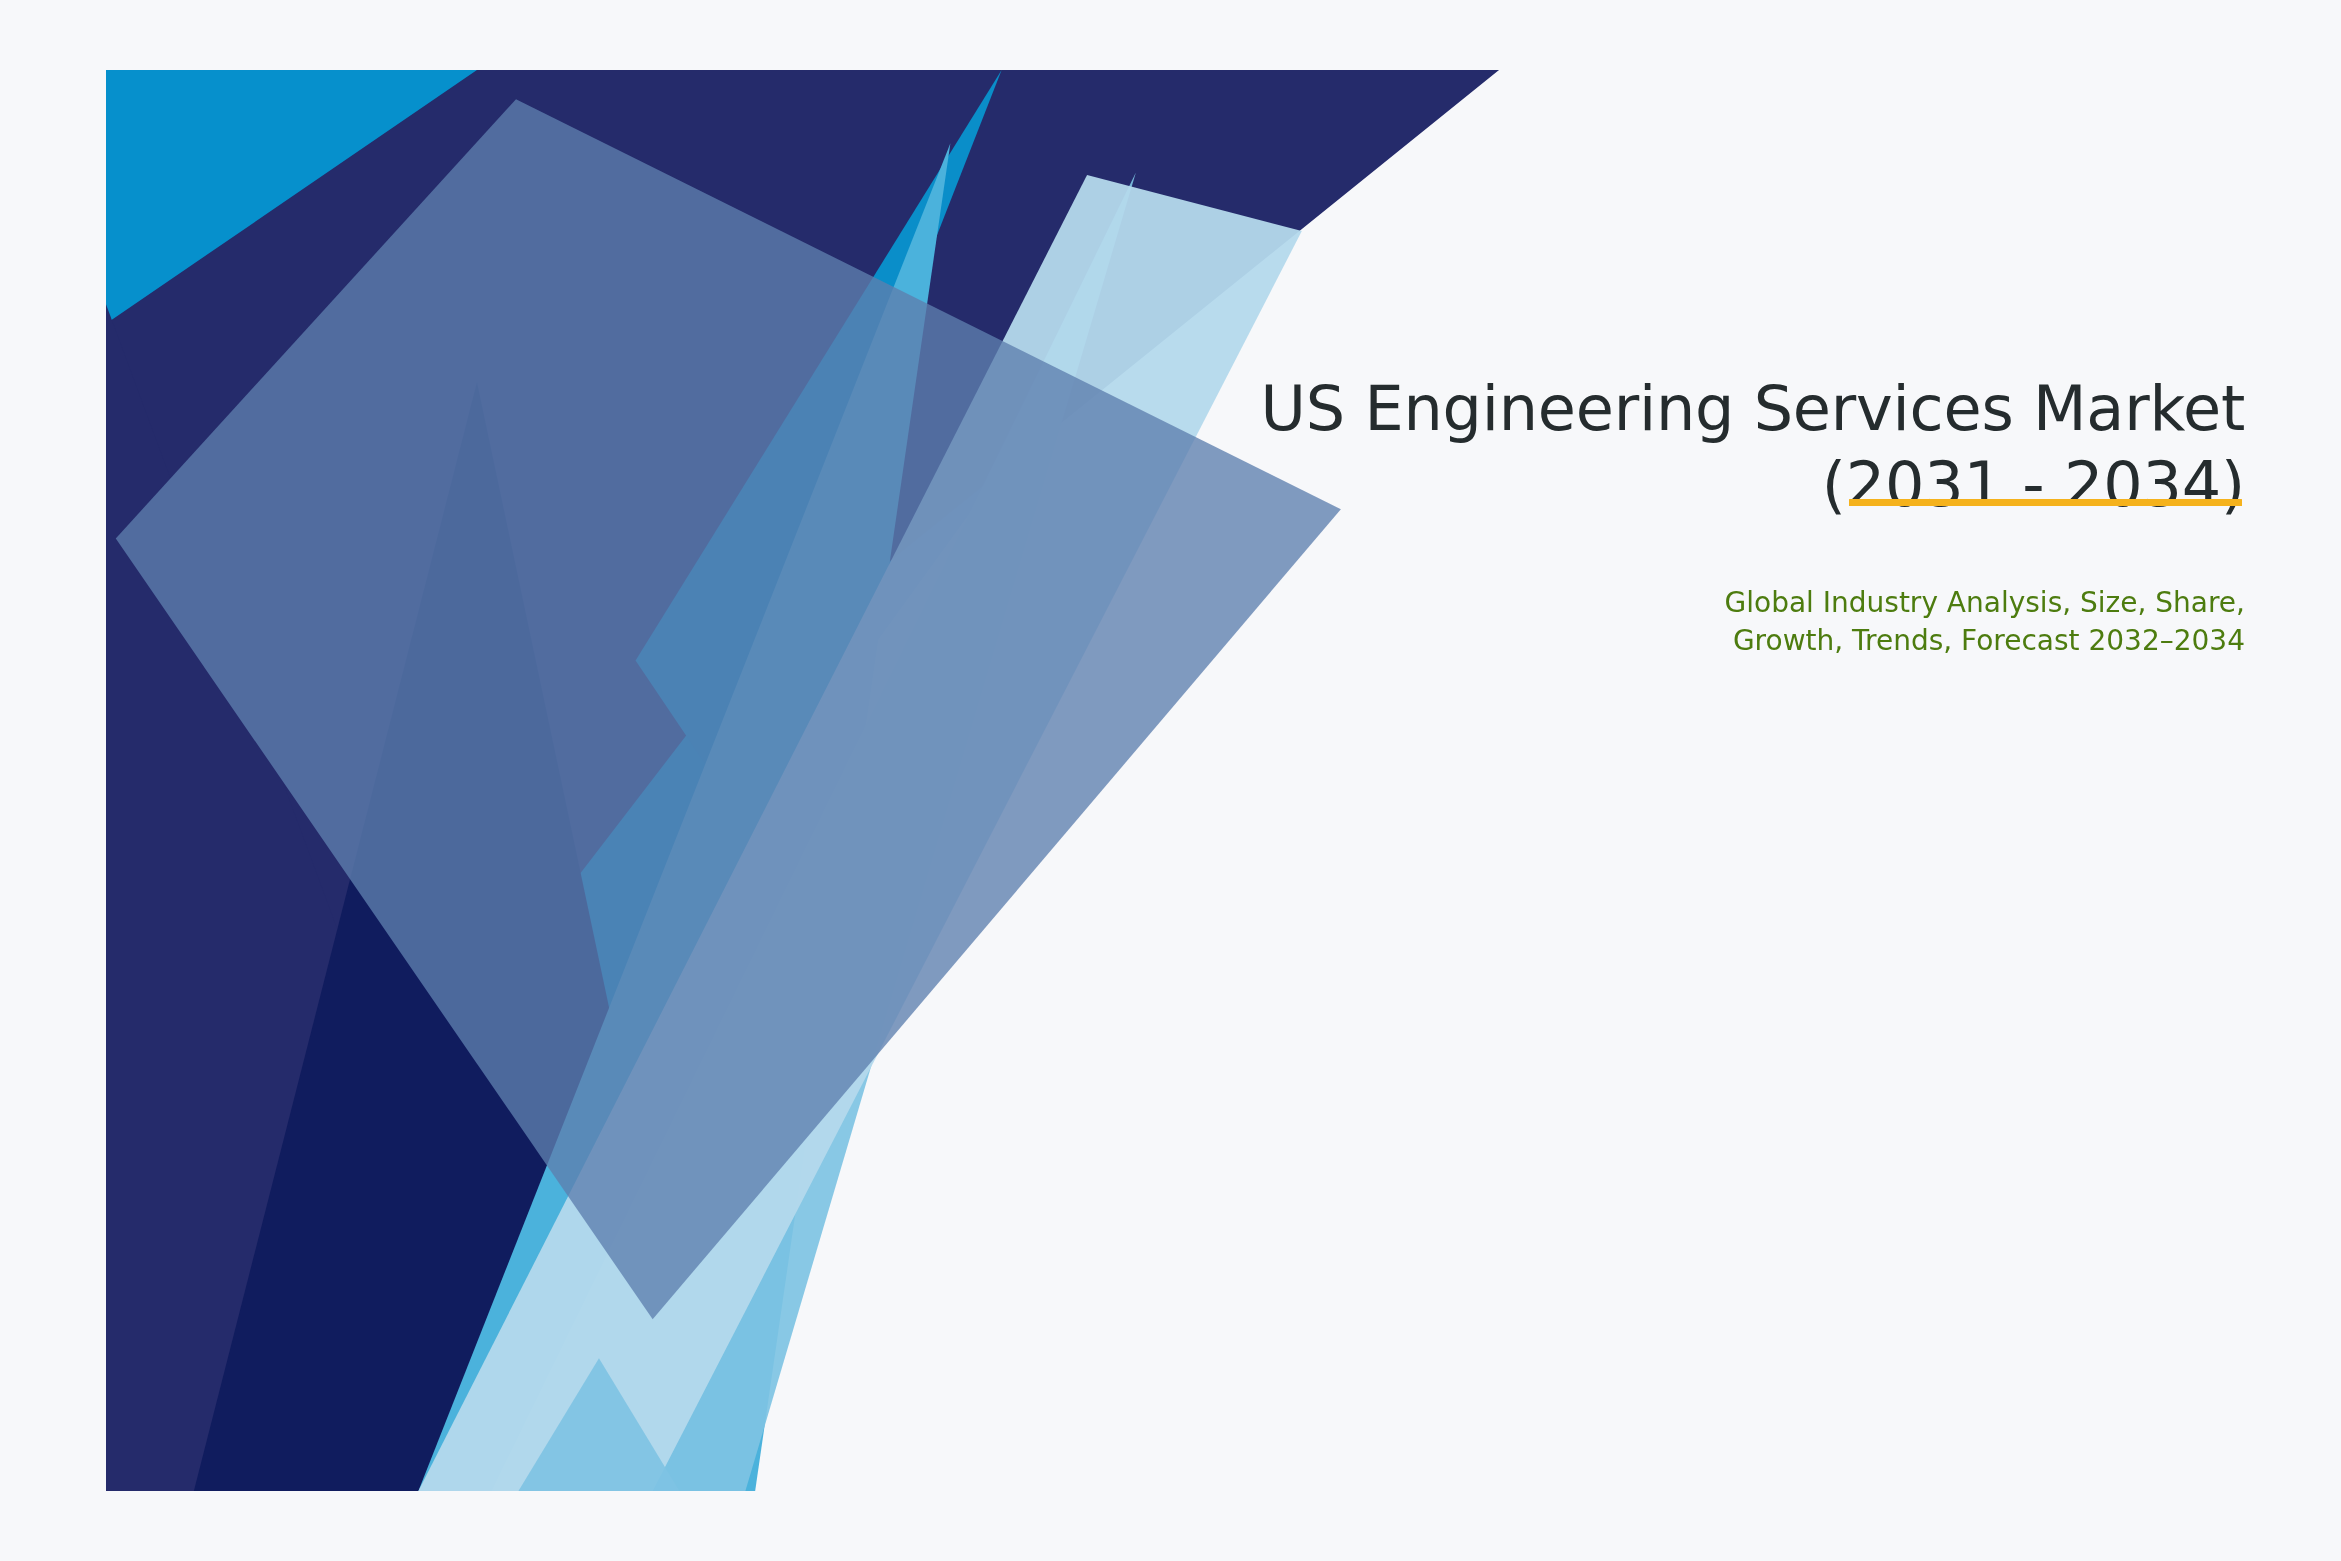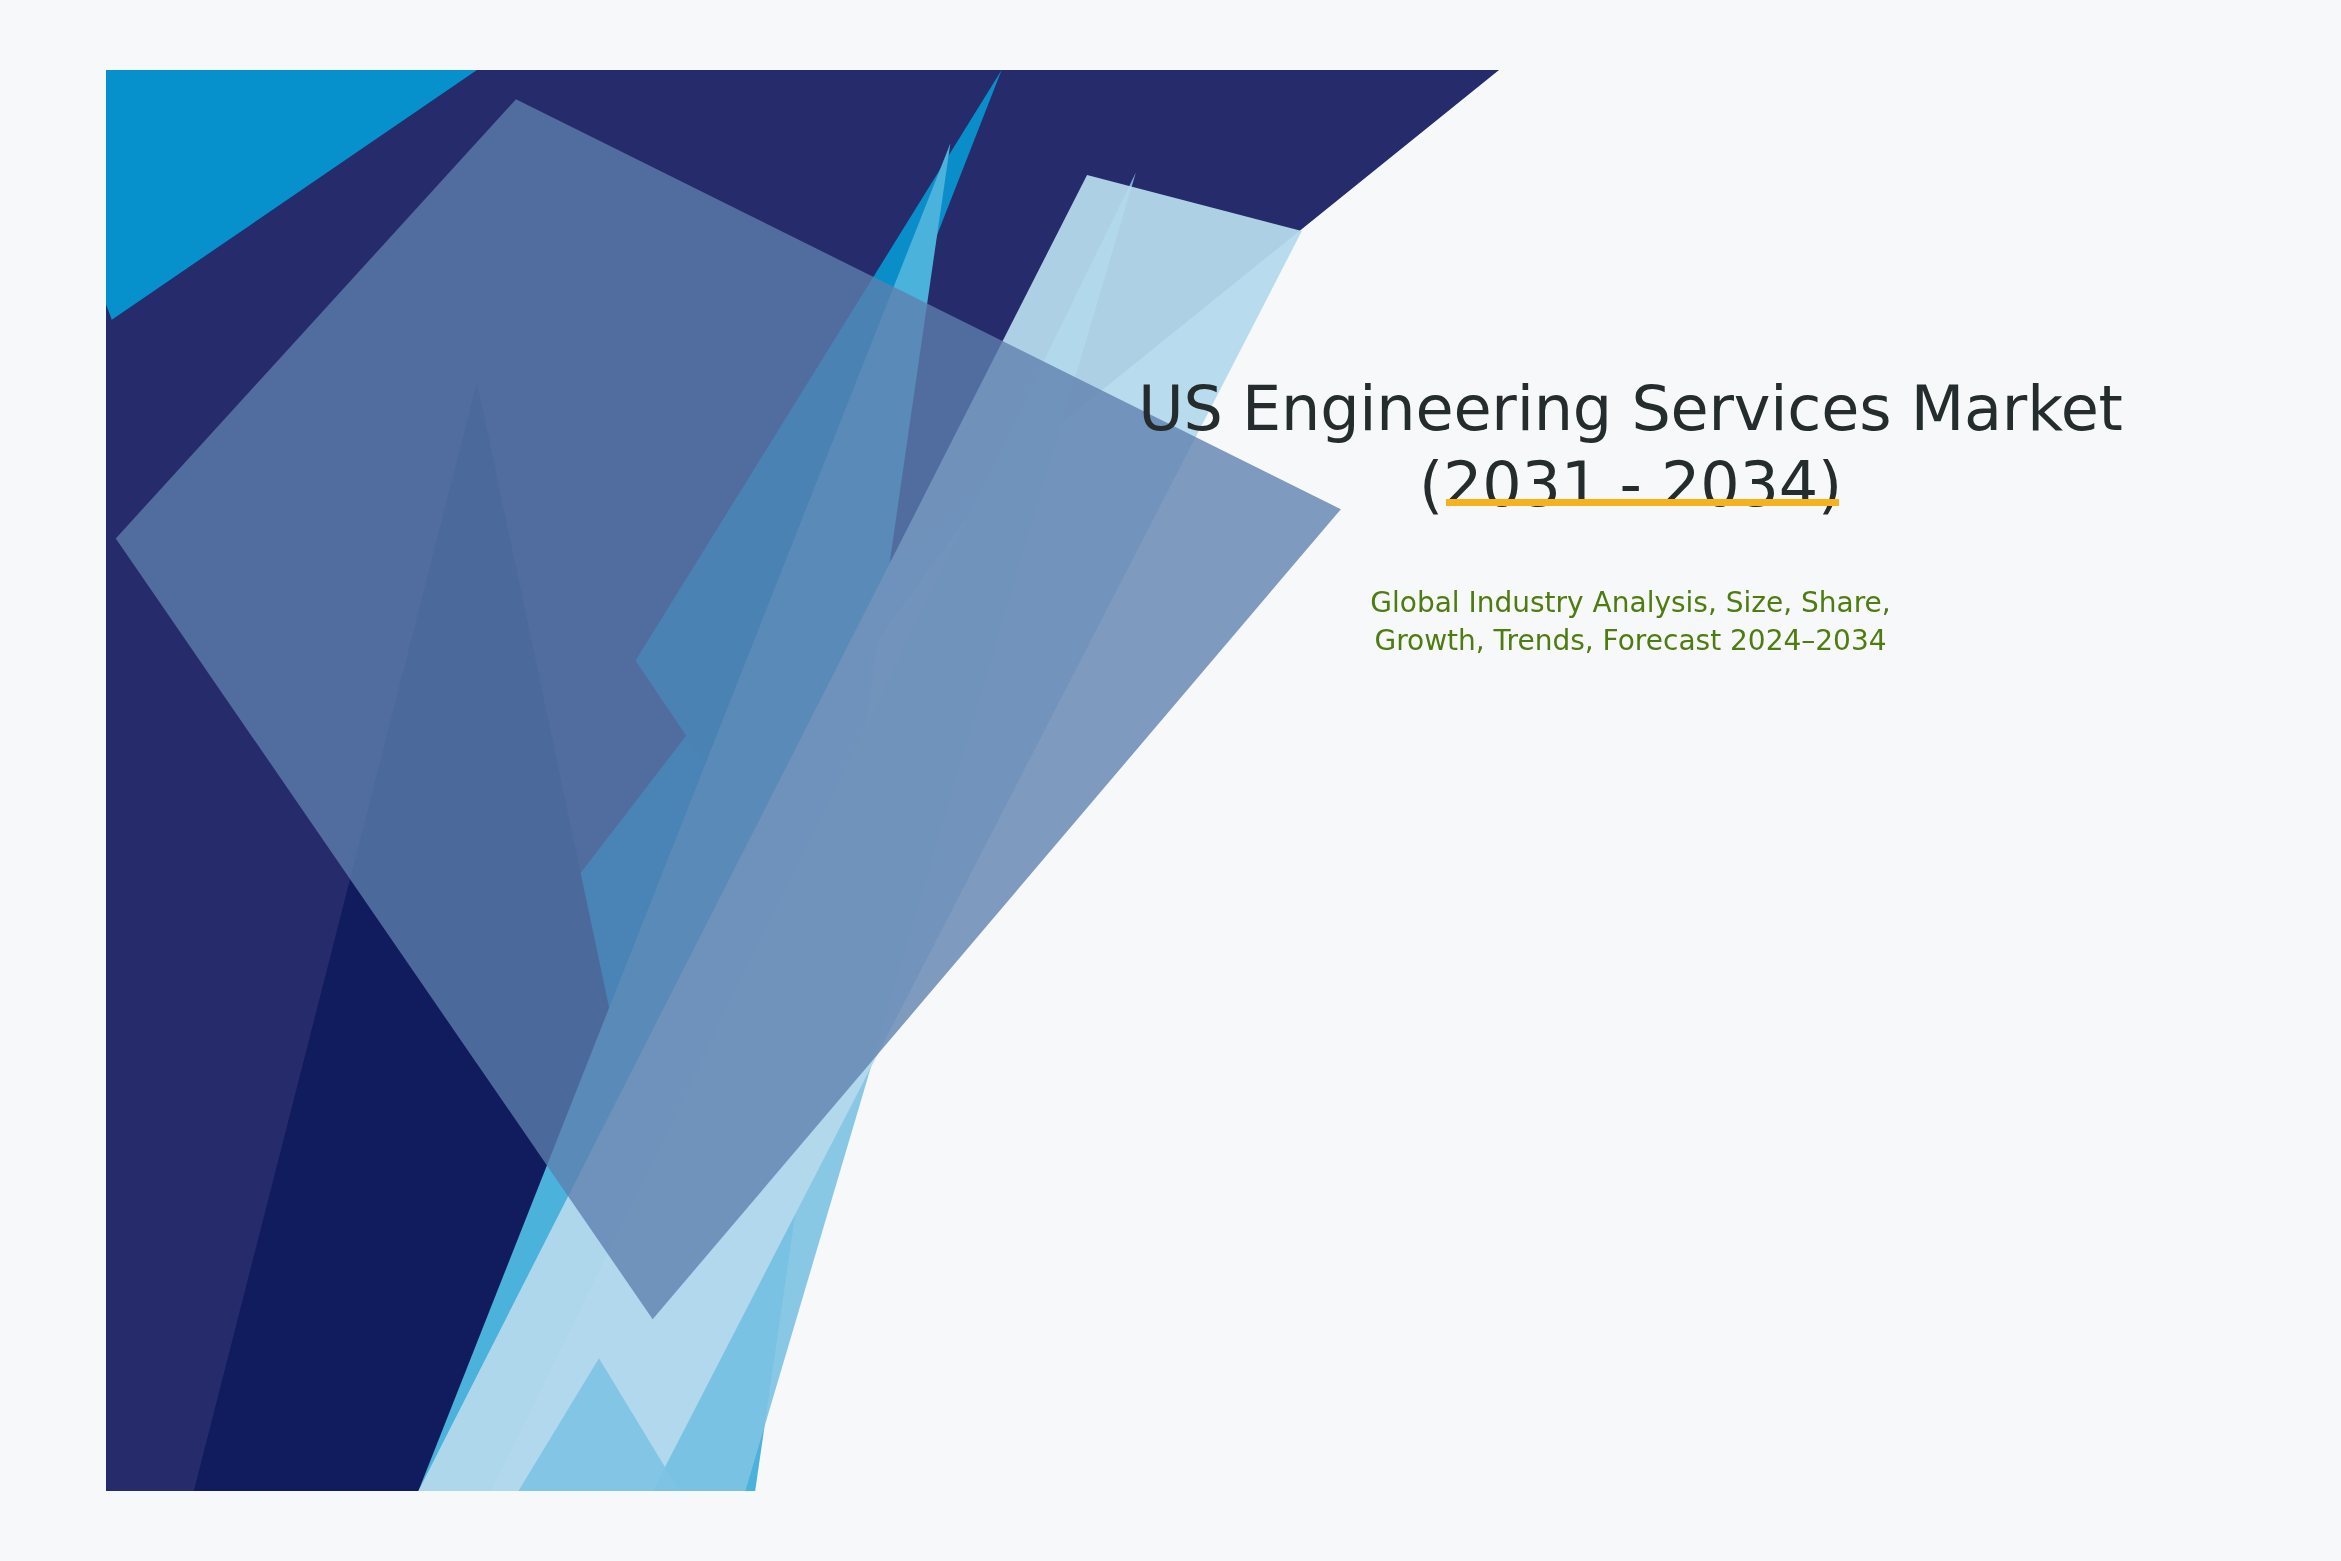--- a/index.html
+++ b/index.html
@@ -18,24 +18,24 @@
   #cover-graphic {
     position: absolute;
     left: 106px;
     top: 70px;
     width: 1393px;
     height: 1421px;
     display: block;
   }
   #text-block {
     position: absolute;
-    left: 996px;
+    left: 976px;
     top: 371px;
     width: 1269px;
-    text-align: center;
+    text-align: right;
   }
   #report-title {
     margin: 0;
     font-size: 62px;
     line-height: 1.22;
     font-weight: 400;
     color: #252c2e;
     letter-spacing: -0.2px;
     font-family: "DejaVu Sans", "Liberation Sans", sans-serif;
   }
@@ -98,18 +98,18 @@
   <div id="text-block">
     <h1 id="report-title">
       <span>US Engineering Services Market</span><br>
       <span id="title-line-2-wrap">
         <span>(2031 - 2034)</span>
         <span id="title-accent-rule"></span>
       </span>
     </h1>
     <p id="report-subtitle">
       <span>Global Industry Analysis, Size, Share,</span><br>
-      <span>Growth, Trends, Forecast 2024–2034</span>
+      <span>Growth, Trends, Forecast 2032–2034</span>
     </p>
   </div>
 
 </div>
 
 
 </body></html>

